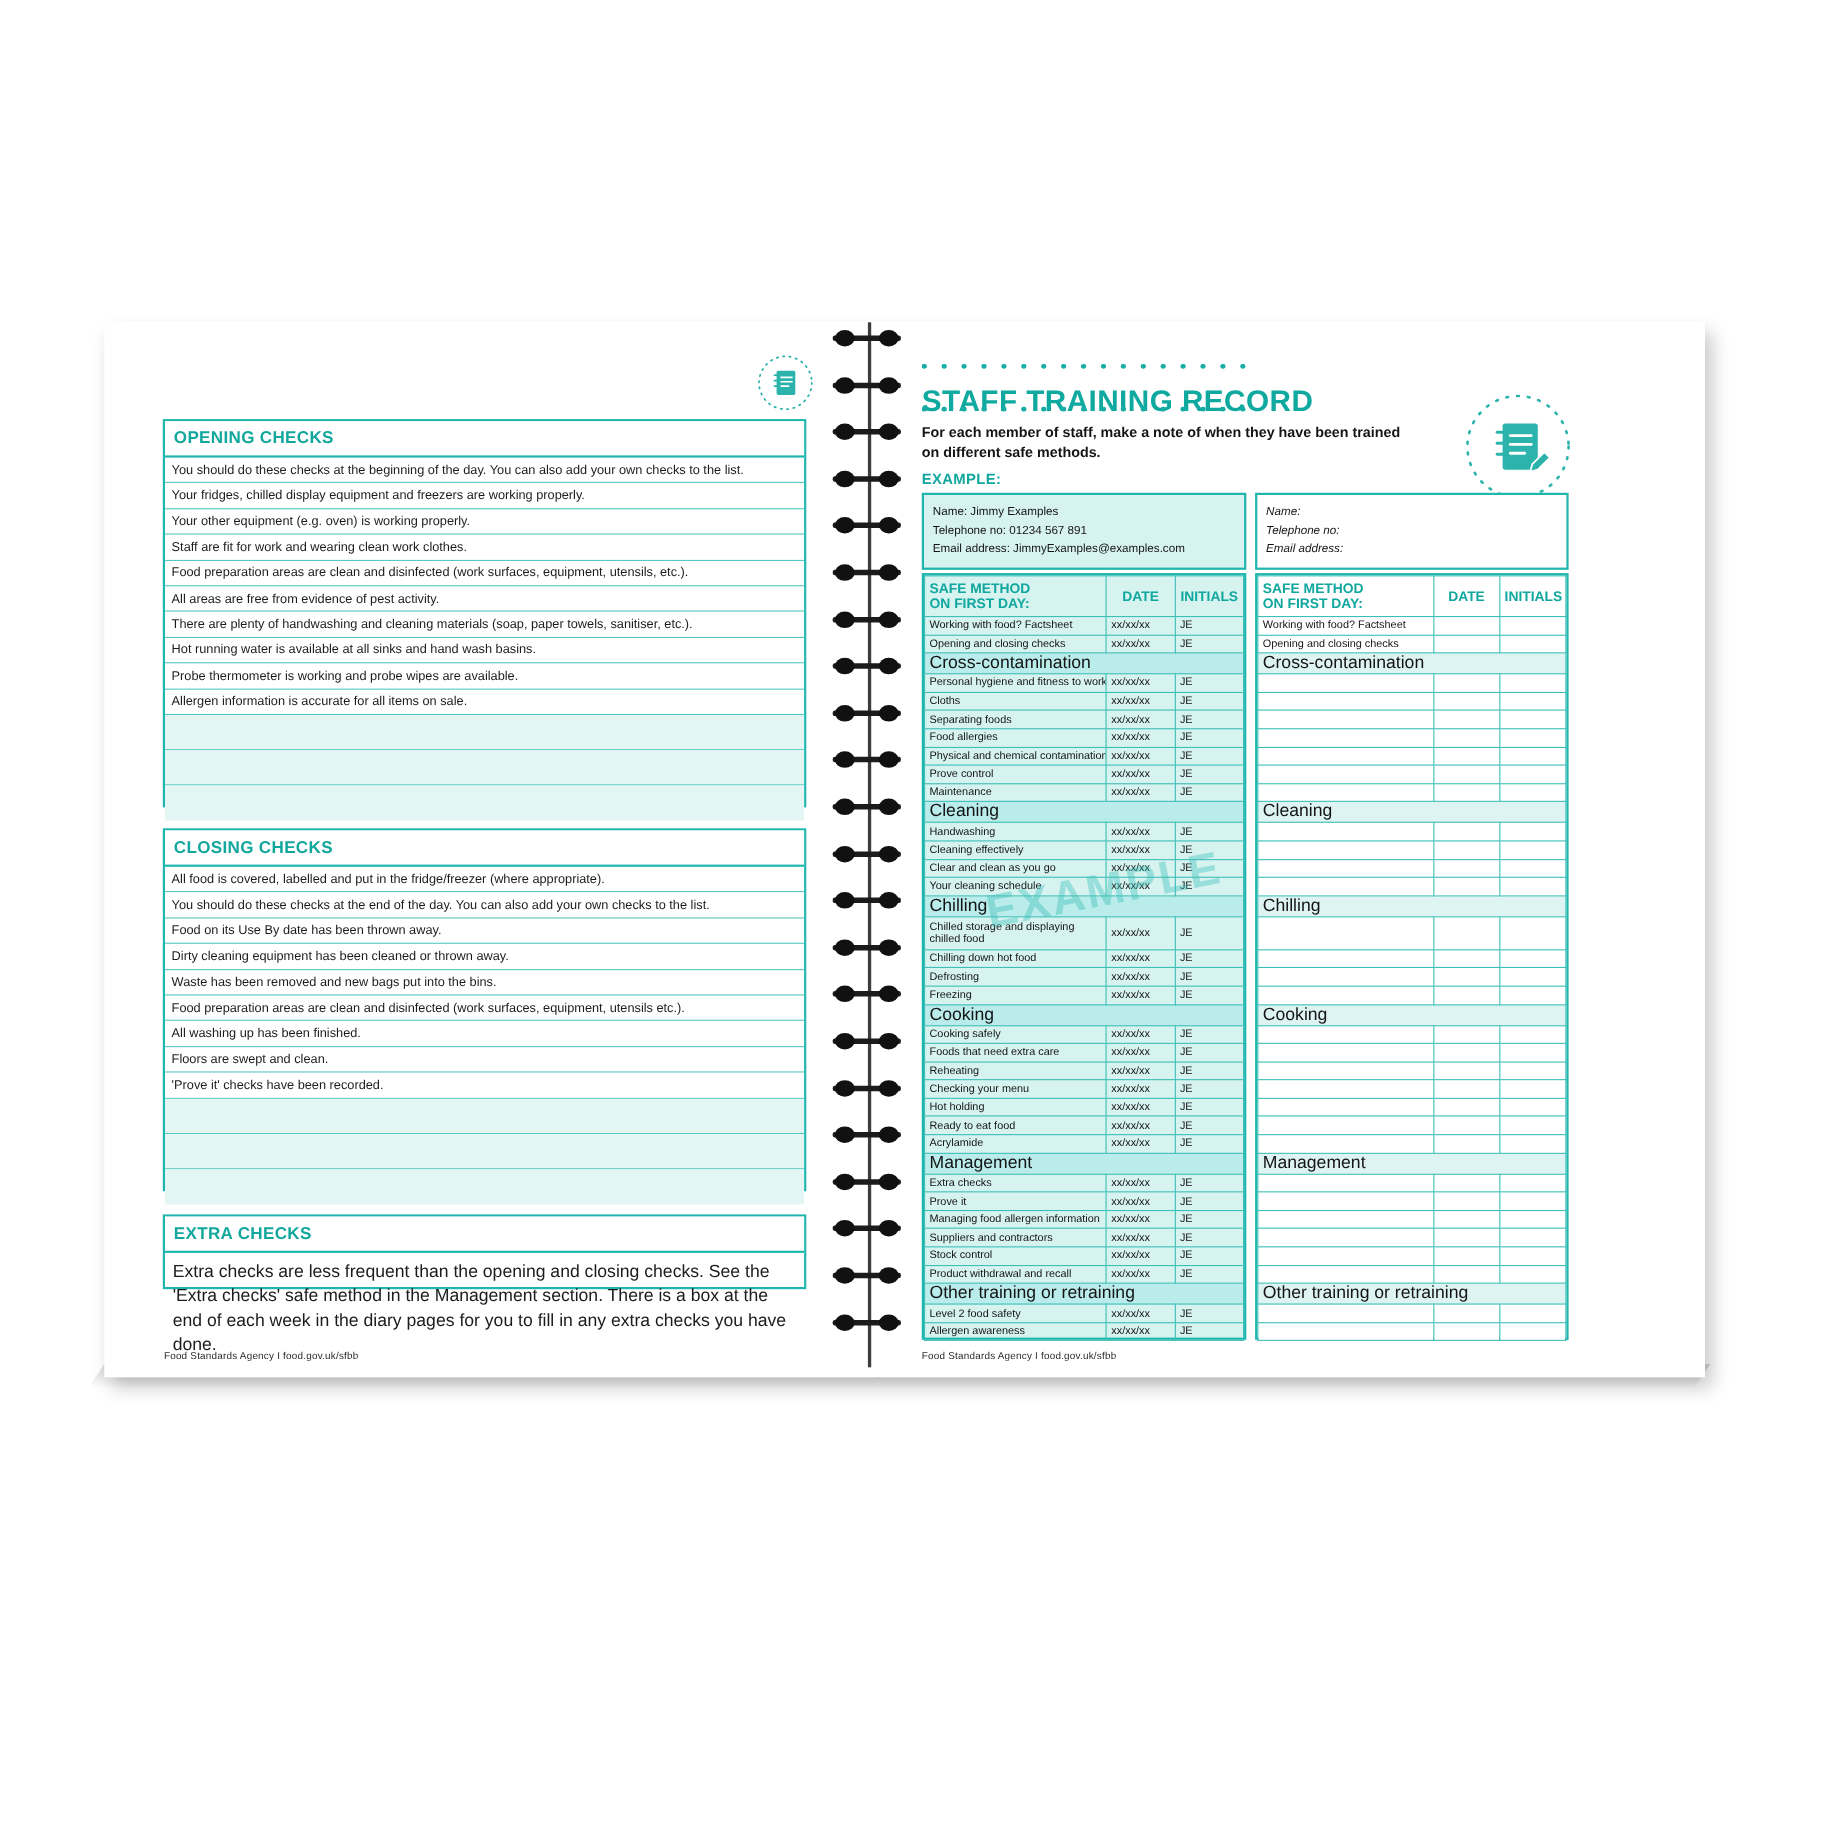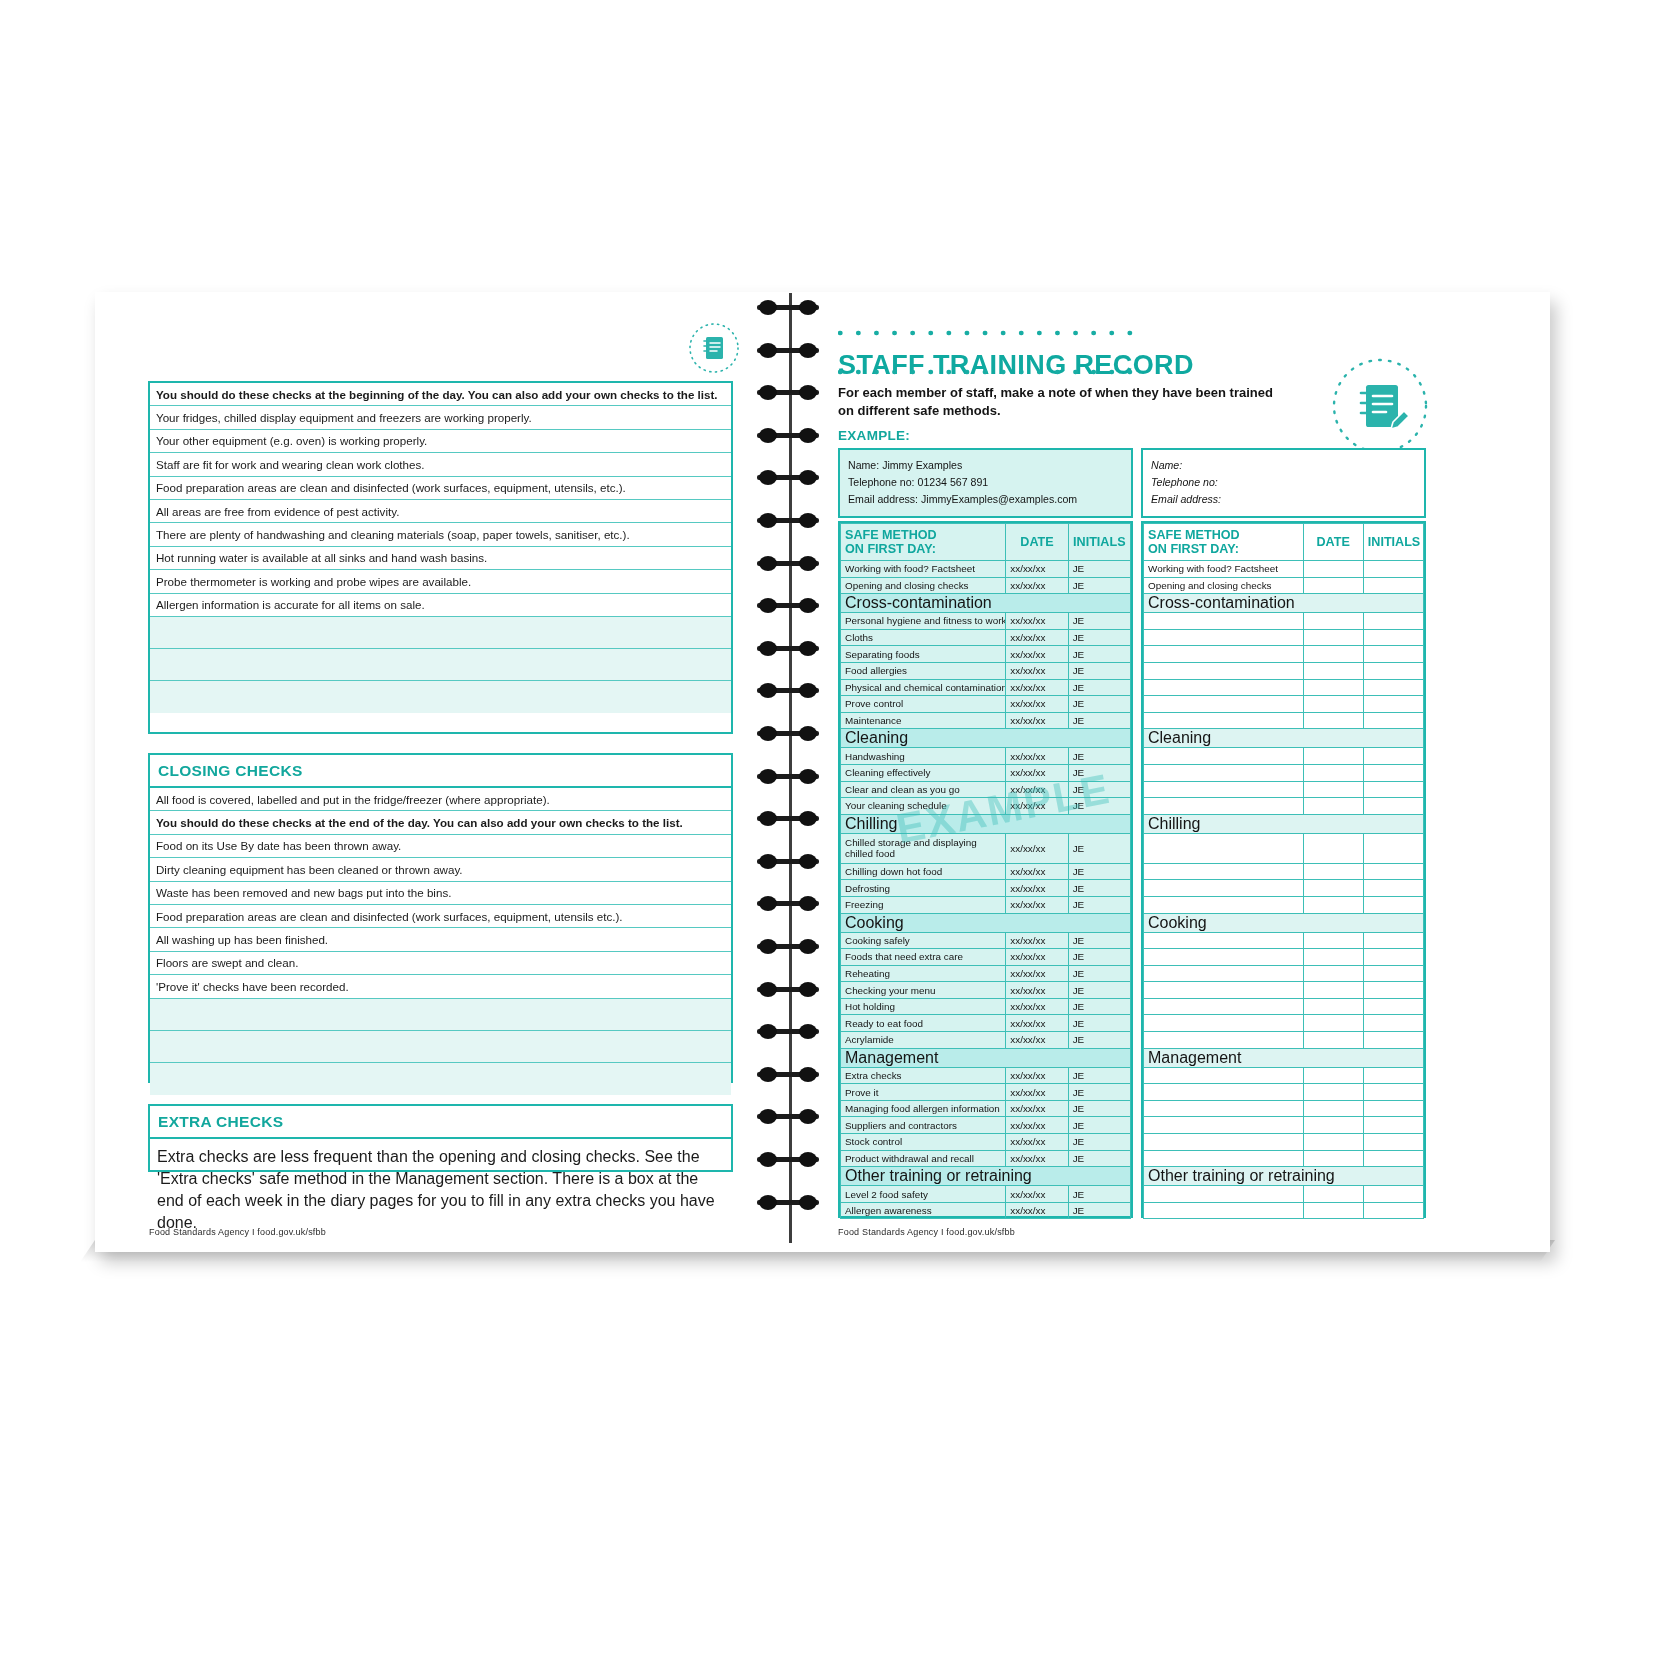--- a/index.html
+++ b/index.html
@@ -81,21 +81,21 @@
     height: 23.4px;
     border-bottom: 1px solid #56c9c2;
     display: flex; align-items: center;
     padding-left: 6px;
     font-size: 11.6px;
     color: #1b1b1b;
     white-space: nowrap;
     overflow: hidden;
   }
   .row:last-child { border-bottom: none; }
-  .row.bold { font-weight: bold; }
+  .row.bold { font-weight: normal; }
   .row.blank { background: #e4f6f4; height: 32px; }
 
   .note {
     padding: 7px 9px 8px 7px;
     font-size: 16px;
     line-height: 1.38;
     color: #1b1b1b;
   }
 
   
@@ -226,20 +226,21 @@
       </g>
       <g stroke="#2bb3ac" stroke-width="1.6" stroke-linecap="round">
         <line x1="16" y1="19" x2="20" y2="19"></line>
         <line x1="16" y1="24" x2="20" y2="24"></line>
         <line x1="16" y1="29" x2="20" y2="29"></line>
       </g>
     </svg>
   </div>
 
   <div class="sect" id="opening-box" style="left:148px;top:381px;width:585px;height:353px;">
+    <div class="sect-title">OPENING CHECKS</div>
     <div id="opening-rows">
         <div class="row bold">You should do these checks at the beginning of the day. You can also add your own checks to the list.</div>
         <div class="row">Your fridges, chilled display equipment and freezers are working properly.</div>
         <div class="row">Your other equipment (e.g. oven) is working properly.</div>
         <div class="row">Staff are fit for work and wearing clean work clothes.</div>
         <div class="row">Food preparation areas are clean and disinfected (work surfaces, equipment, utensils, etc.).</div>
         <div class="row">All areas are free from evidence of pest activity.</div>
         <div class="row">There are plenty of handwashing and cleaning materials (soap, paper towels, sanitiser, etc.).</div>
         <div class="row">Hot running water is available at all sinks and hand wash basins.</div>
         <div class="row">Probe thermometer is working and probe wipes are available.</div>

